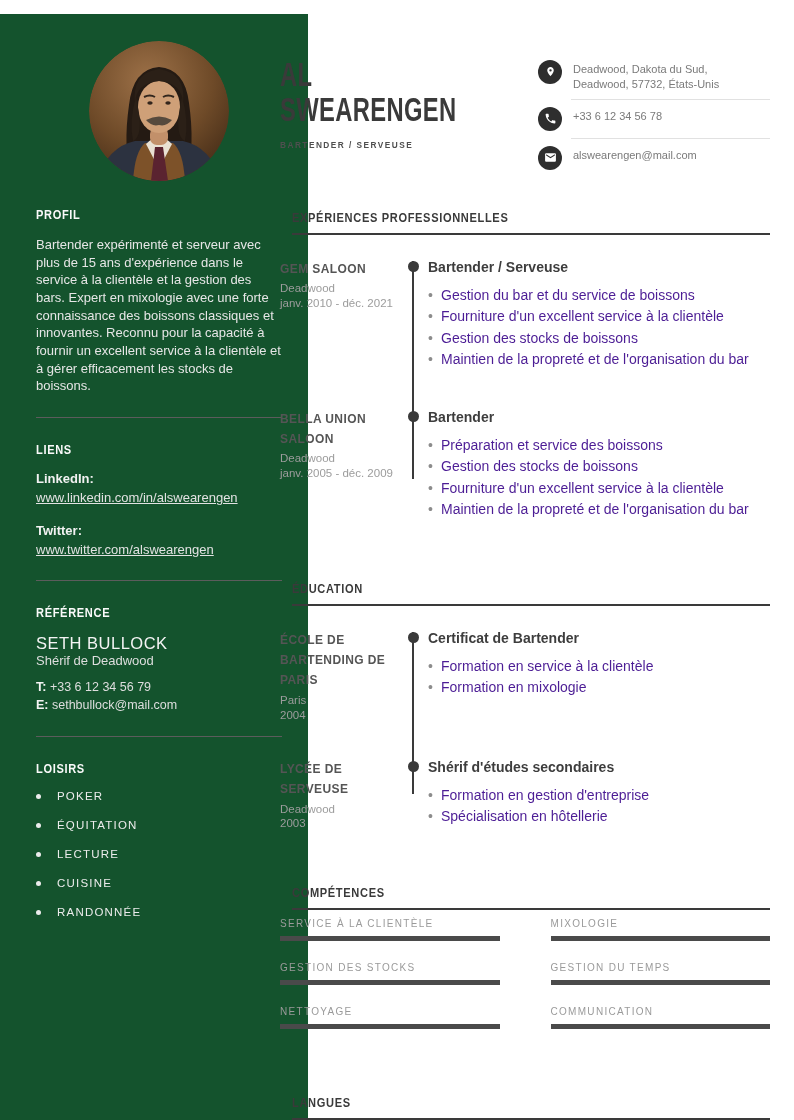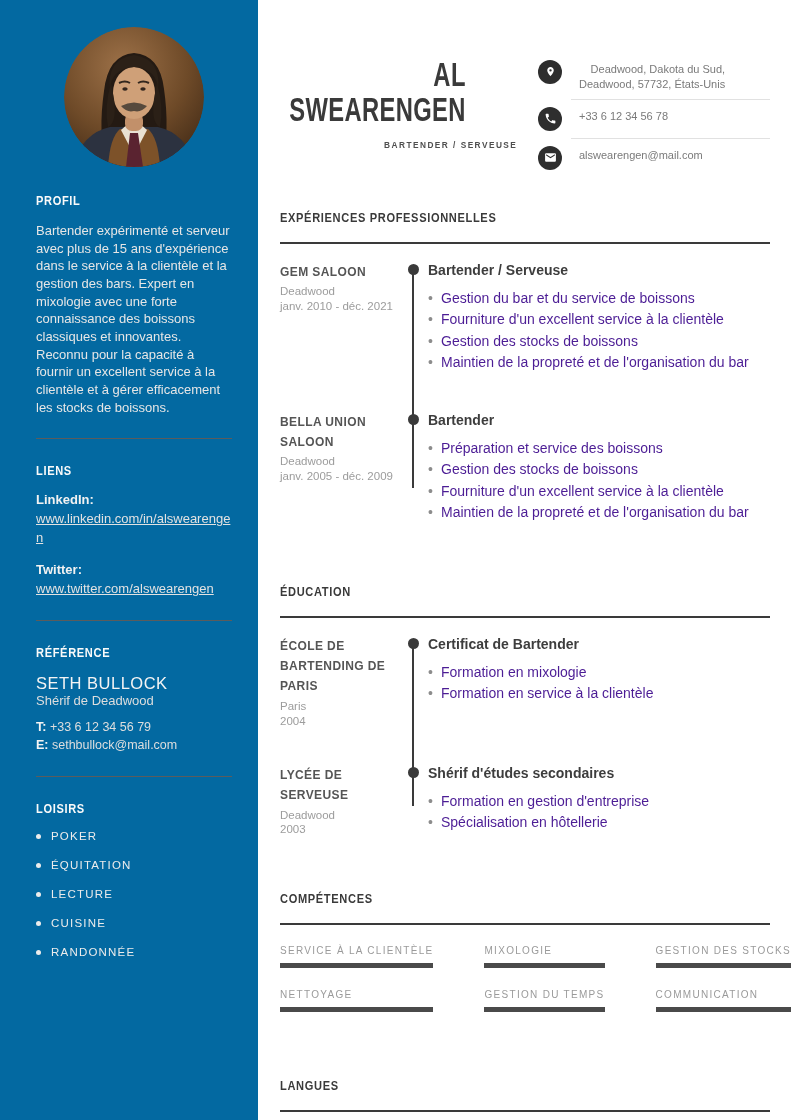--- a/index.html
+++ b/index.html
@@ -11,23 +11,23 @@
     width: 794px;
     height: 1120px;
     background: #ffffff;
     overflow: hidden;
     margin: 0 auto;
   }
 
   
   .sidebar {
     position: absolute;
-    left: 0; top: 0; bottom: 0;
-    width: 258px;
-    background: #0369a1;
+    left: 0; top: 14px; bottom: 0;
+    width: 308px;
+    background: #14532d;
     color: #e4e4e4;
     padding: 27px 26px 20px 36px;
   }
   .avatar-wrap {
     width: 140px; height: 140px;
     border-radius: 50%;
     overflow: hidden;
     margin: 0 auto 24px auto;
   }
   .avatar-wrap svg { display: block; width: 140px; height: 140px; }
@@ -66,39 +66,39 @@
   .ref-name { font-size: 16.5px; color: #f4f4f4; letter-spacing: 0.5px; font-weight: 400; }
   .ref-title { font-size: 13px; color: #dedede; margin-bottom: 10px; }
   .ref-line { font-size: 12.5px; color: #dedede; line-height: 1.45; }
   .ref-line b { color: #f4f4f4; }
   .hobby-list { list-style: none; }
   .hobby-list li {
     font-size: 11.5px;
     letter-spacing: 1.2px;
     color: #ececec;
     margin-bottom: 17px;
-    padding-left: 15px;
+    padding-left: 21px;
     position: relative;
   }
   .hobby-list li::before {
     content: "";
     position: absolute;
     left: 0; top: 4px;
     width: 5px; height: 5px;
     border-radius: 50%;
     background: #ececec;
   }
 
   
   .main {
     position: absolute;
     left: 258px; right: 0; top: 0; bottom: 0;
     padding: 58px 24px 0 22px;
   }
-  .top-header { display: flex; align-items: flex-start; text-align: right; }
+  .top-header { display: flex; align-items: flex-start; }
   .name-block { flex: 1; }
   .big-name {
     font-size: 33px;
     font-weight: 700;
     color: #3a3a3a;
     line-height: 1.06;
     letter-spacing: 0.5px;
     transform: scaleX(0.72);
     transform-origin: left top;
     white-space: nowrap;
@@ -107,48 +107,49 @@
     margin-top: 12px;
     font-size: 9px;
     font-weight: 700;
     letter-spacing: 1.6px;
     color: #4f4f4f;
     transform: scaleX(0.92);
     transform-origin: left center;
     white-space: nowrap;
   }
   .contact-block { width: 232px; margin-top: 2px; }
-  .contact-row { display: flex; align-items: flex-start; gap: 17px; }
+  .contact-row { display: flex; align-items: flex-start; gap: 11px; }
   .contact-icon {
     width: 24px; height: 24px;
     border-radius: 50%;
     background: #2e2e2e;
     flex-shrink: 0;
     display: flex; align-items: center; justify-content: center;
   }
   .contact-icon svg { width: 13px; height: 13px; fill: #ffffff; }
   .contact-text { font-size: 11px; color: #7a7a7a; line-height: 1.35; padding-top: 2px; }
   .contact-sep { height: 1px; background: #e1e1e1; margin: 7px 0 7px 33px; }
 
   .section-heading {
     border-bottom: 2px solid #3a3a3a;
-    padding-bottom: 16px;
+    padding-bottom: 7px;
+    margin-left: 12px;
   }
   .section-heading span {
     font-size: 13.5px;
     font-weight: 700;
     letter-spacing: 0.8px;
     color: #3a3a3a;
     display: inline-block;
     transform: scaleX(0.82);
     transform-origin: left center;
     white-space: nowrap;
   }
 
-  .timeline-section { position: relative; padding-top: 18px; }
+  .timeline-section { position: relative; padding-top: 24px; }
   .timeline-section .t-line {
     position: absolute;
     left: 132px;
     top: 26px;
     width: 2px;
     background: #3a3a3a;
   }
   .entry { display: flex; }
   .entry + .entry { margin-top: 36px; }
   .entry-info { width: 133px; flex-shrink: 0; padding-right: 12px; }
@@ -181,24 +182,24 @@
   }
   .entry-bullets li::before {
     content: "\2022";
     position: absolute;
     left: 0; top: 0;
     color: #8c8c8c;
   }
 
   .skills-grid {
     display: grid;
-    grid-template-columns: 1fr 1fr 1fr;
+    grid-template-columns: 1fr 1fr;
     column-gap: 51px;
     row-gap: 21px;
-    padding-top: 20px;
+    padding-top: 8px;
   }
   .skill-label {
     font-size: 10px;
     letter-spacing: 1.3px;
     color: #9a9a9a;
     margin-bottom: 7px;
     white-space: nowrap;
   }
   .skill-track { height: 5px; background: #e9e9e9; }
   .skill-fill { height: 100%; background: #4a4a4a; }
@@ -394,22 +395,22 @@
         <div class="entry">
           <div class="entry-info">
             <div class="entry-company">ÉCOLE DE BARTENDING DE PARIS</div>
             <div class="entry-loc">Paris</div>
             <div class="entry-dates">2004</div>
           </div>
           <div class="entry-body">
             <span class="entry-dot"></span>
             <div class="entry-title">Certificat de Bartender</div>
             <ul class="entry-bullets">
+              <li>Formation en service à la clientèle</li>
               <li>Formation en mixologie</li>
-              <li>Formation en service à la clientèle</li>
             </ul>
           </div>
         </div>
 
         <div class="entry">
           <div class="entry-info">
             <div class="entry-company">LYCÉE DE SERVEUSE</div>
             <div class="entry-loc">Deadwood</div>
             <div class="entry-dates">2003</div>
           </div>
@@ -442,27 +443,27 @@
               <div class="skill-fill" style="width: 100%;"></div>
             </div>
         </div>
         <div>
           <div class="skill-label">GESTION DES STOCKS</div>
           <div class="skill-track">
               <div class="skill-fill" style="width: 100%;"></div>
             </div>
         </div>
         <div>
+          <div class="skill-label">GESTION DU TEMPS</div>
+          <div class="skill-track">
+              <div class="skill-fill" style="width: 100%;"></div>
+            </div>
+        </div>
+        <div>
           <div class="skill-label">NETTOYAGE</div>
-          <div class="skill-track">
-              <div class="skill-fill" style="width: 100%;"></div>
-            </div>
-        </div>
-        <div>
-          <div class="skill-label">GESTION DU TEMPS</div>
           <div class="skill-track">
               <div class="skill-fill" style="width: 100%;"></div>
             </div>
         </div>
         <div>
           <div class="skill-label">COMMUNICATION</div>
           <div class="skill-track">
               <div class="skill-fill" style="width: 100%;"></div>
             </div>
         </div>

